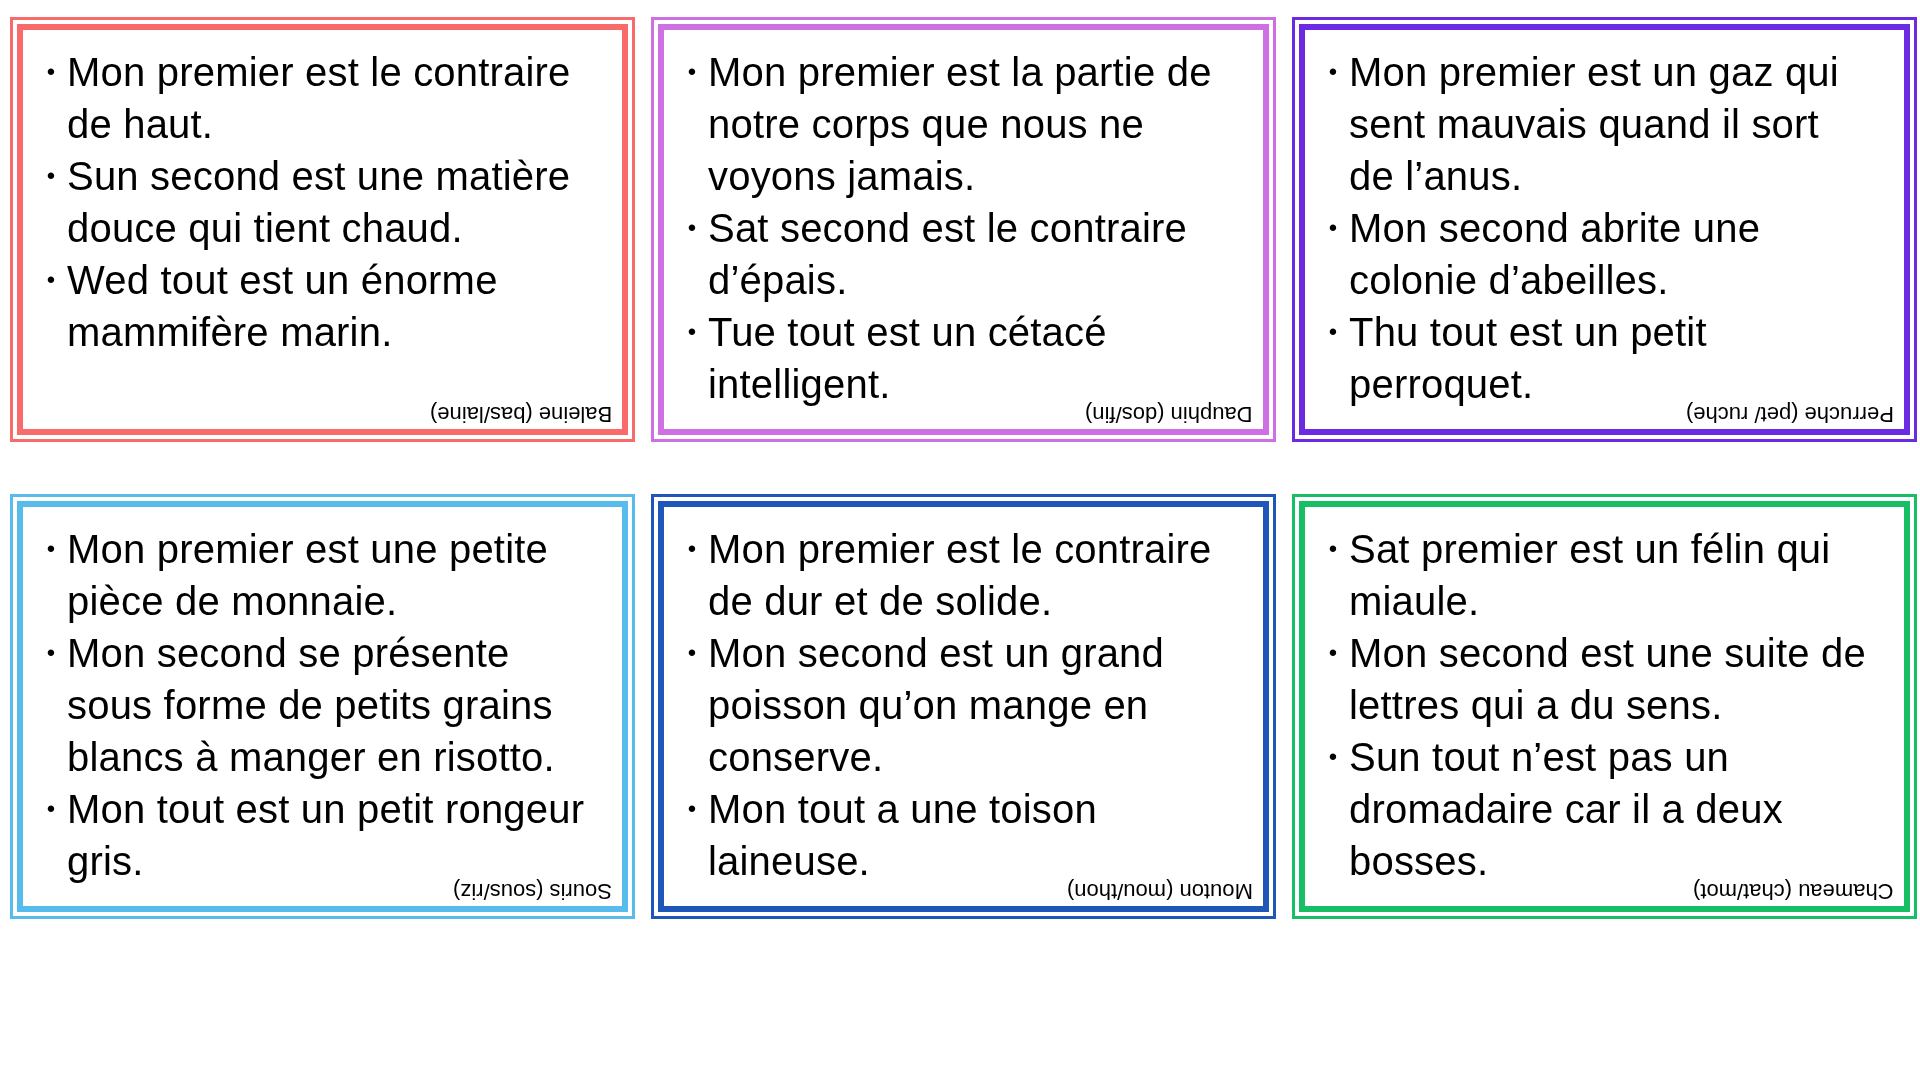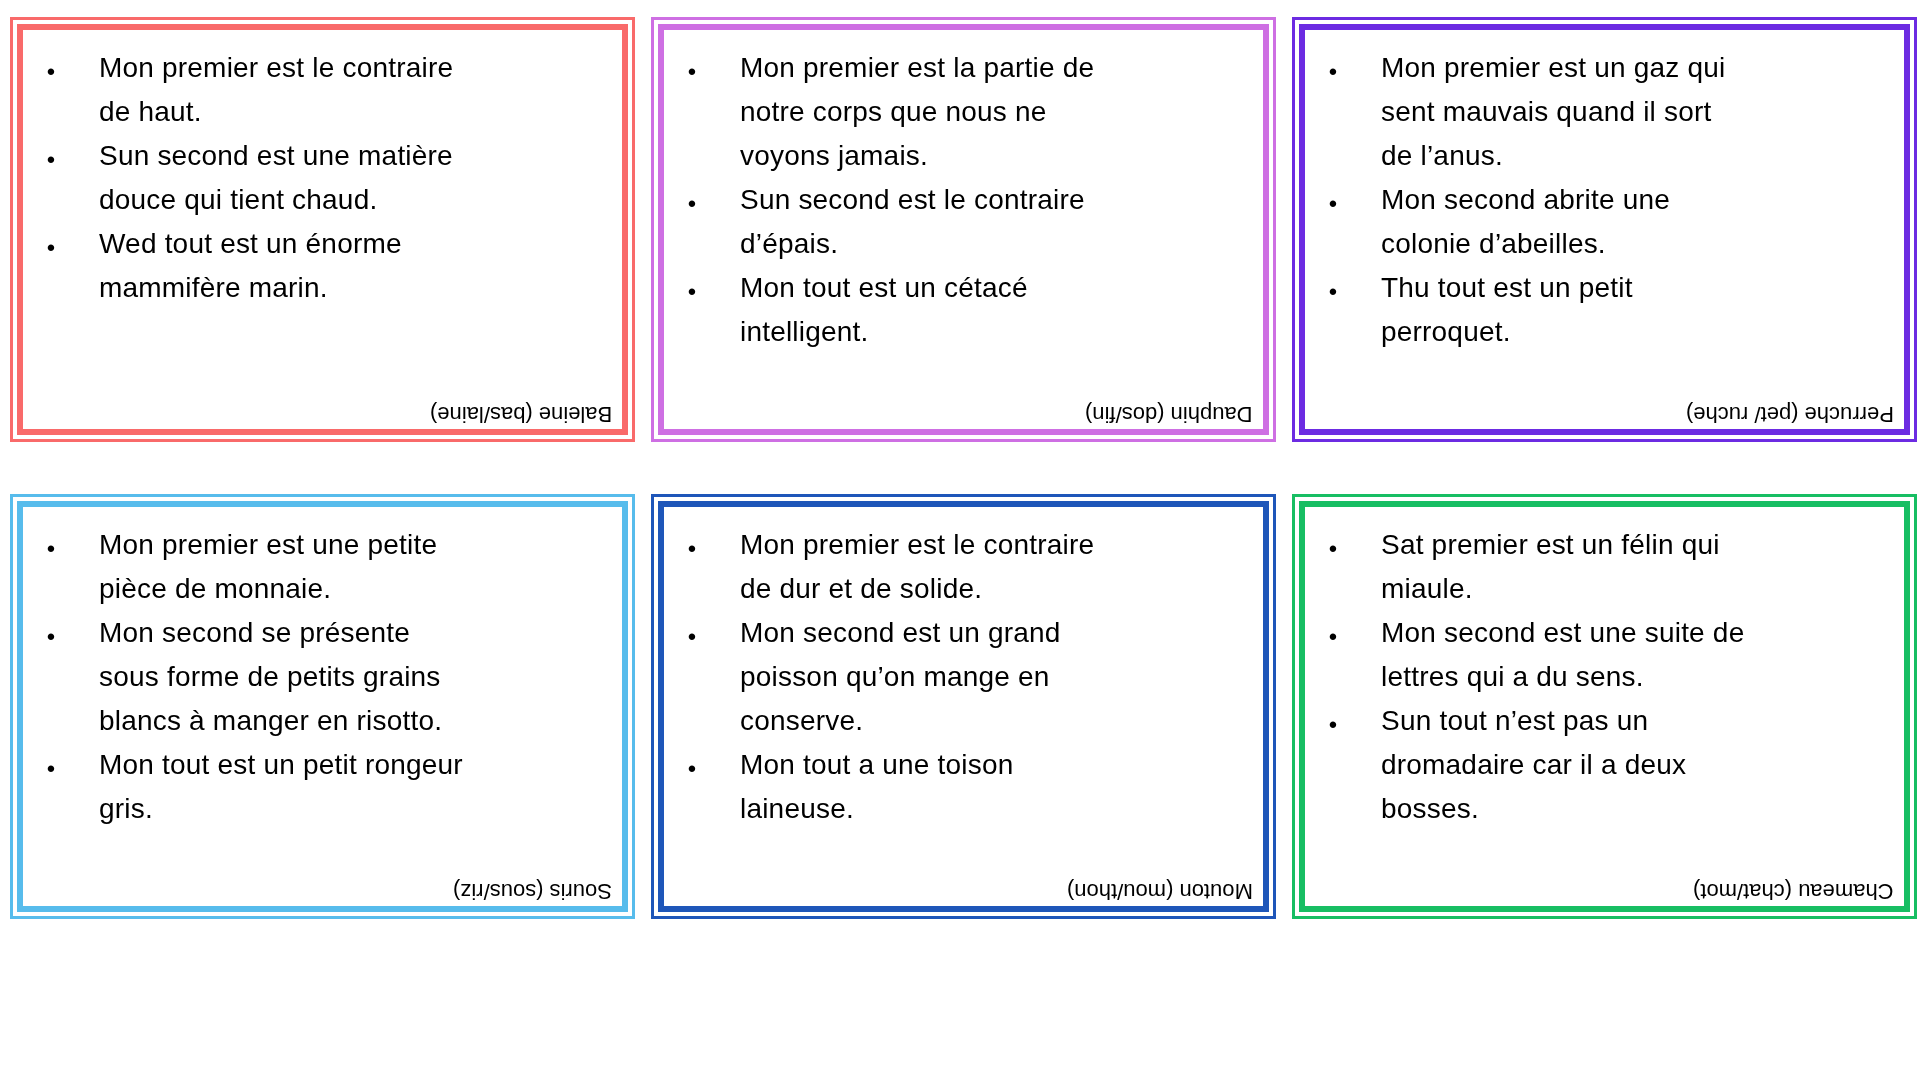--- a/index.html
+++ b/index.html
@@ -37,25 +37,24 @@
     align-items: flex-start;
   }
   .bullet {
     flex: 0 0 32px;
     text-align: center;
     font-size: 24px;
     line-height: 52px;
   }
   .clue-text {
     flex: 1 1 auto;
-    font-size: 28px;
-    line-height: 44px;
+    font-size: 40px;
+    line-height: 52px;
     white-space: pre-line;
     letter-spacing: 0.2px;
-    margin-left: 32px;
   }
   .answer {
     position: absolute;
     right: 10px;
     bottom: 2px;
     font-size: 22px;
     line-height: 26px;
     transform: rotate(180deg);
     transform-origin: center;
     white-space: nowrap;
@@ -93,26 +92,26 @@
     <div class="card-inner">
       <div class="clues">
         <div class="clue">
           <span class="bullet">•</span>
           <span class="clue-text">Mon premier est la partie de
 notre corps que nous ne
 voyons jamais.</span>
         </div>
         <div class="clue">
           <span class="bullet">•</span>
-          <span class="clue-text">Sun second est le contraire
+          <span class="clue-text">Sat second est le contraire
 d’épais.</span>
         </div>
         <div class="clue">
           <span class="bullet">•</span>
-          <span class="clue-text">Mon tout est un cétacé
+          <span class="clue-text">Tue tout est un cétacé
 intelligent.</span>
         </div>
       </div>
       <div class="answer">Dauphin (dos/fin)</div>
     </div>
   </section>
 
   <section class="card" style="--c: #6c2be2;">
     <div class="card-inner">
       <div class="clues">

